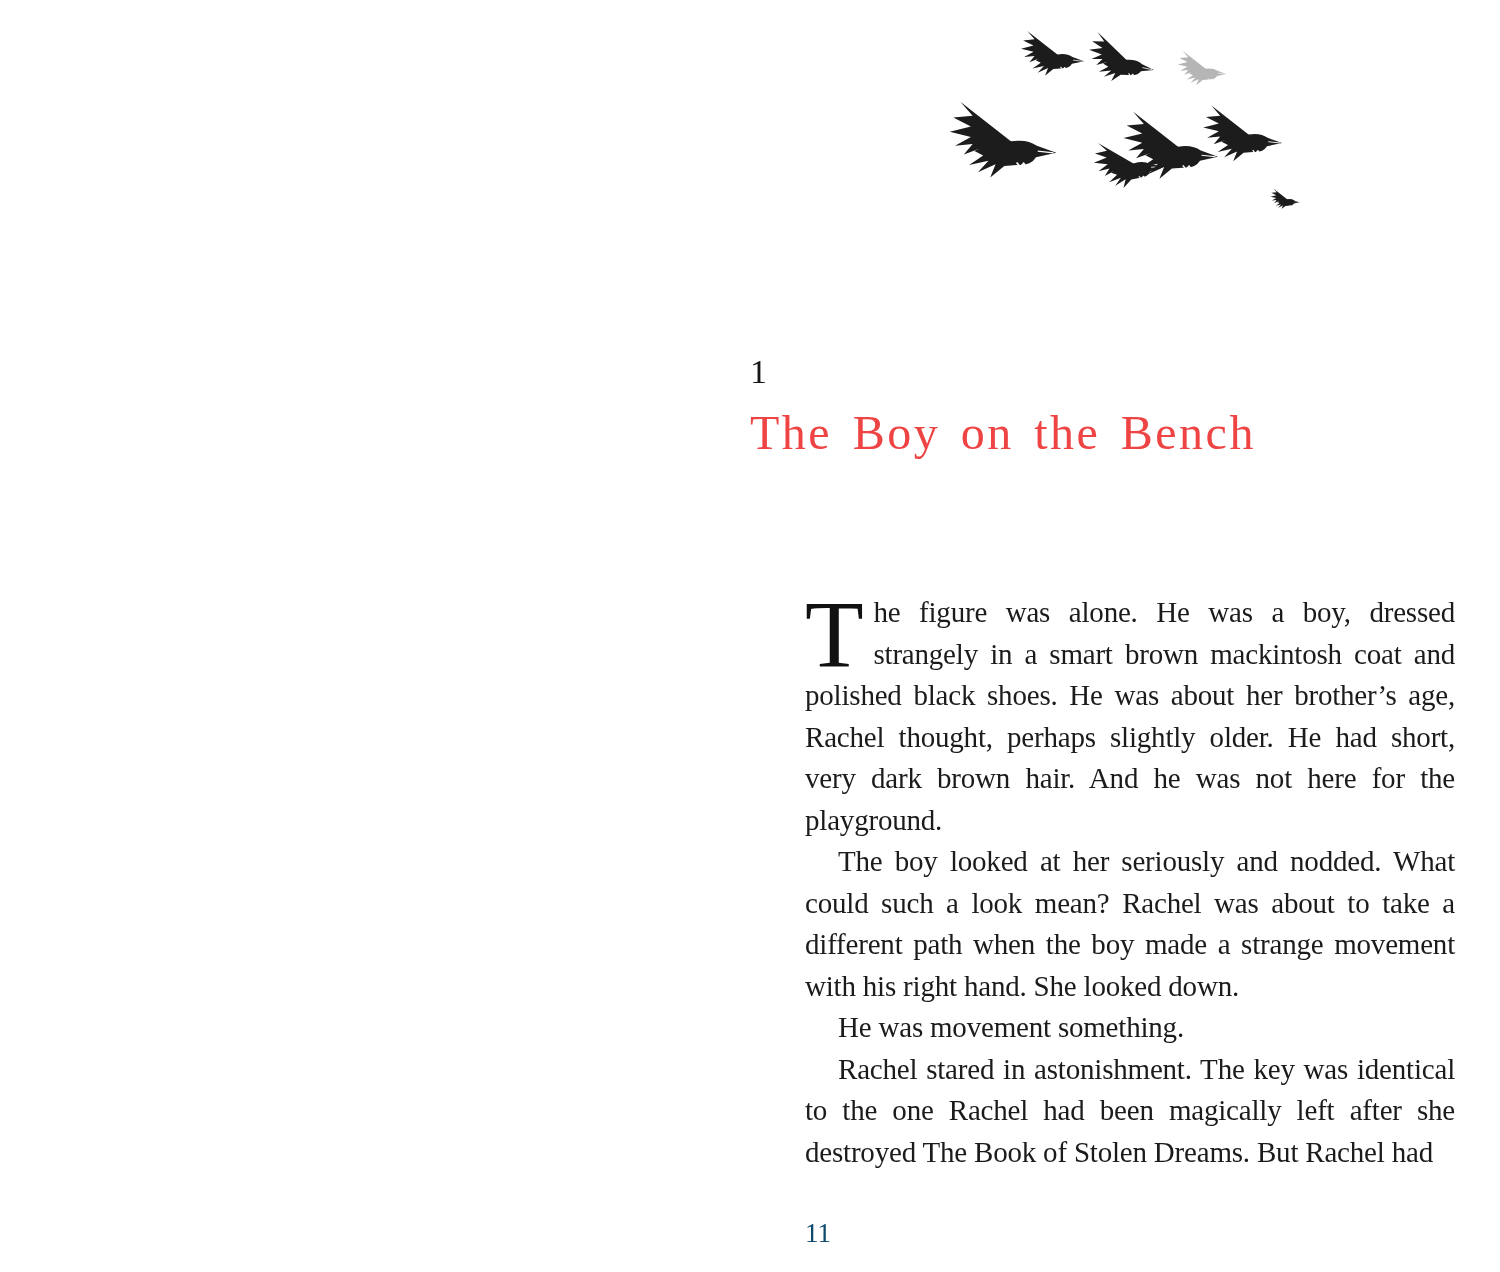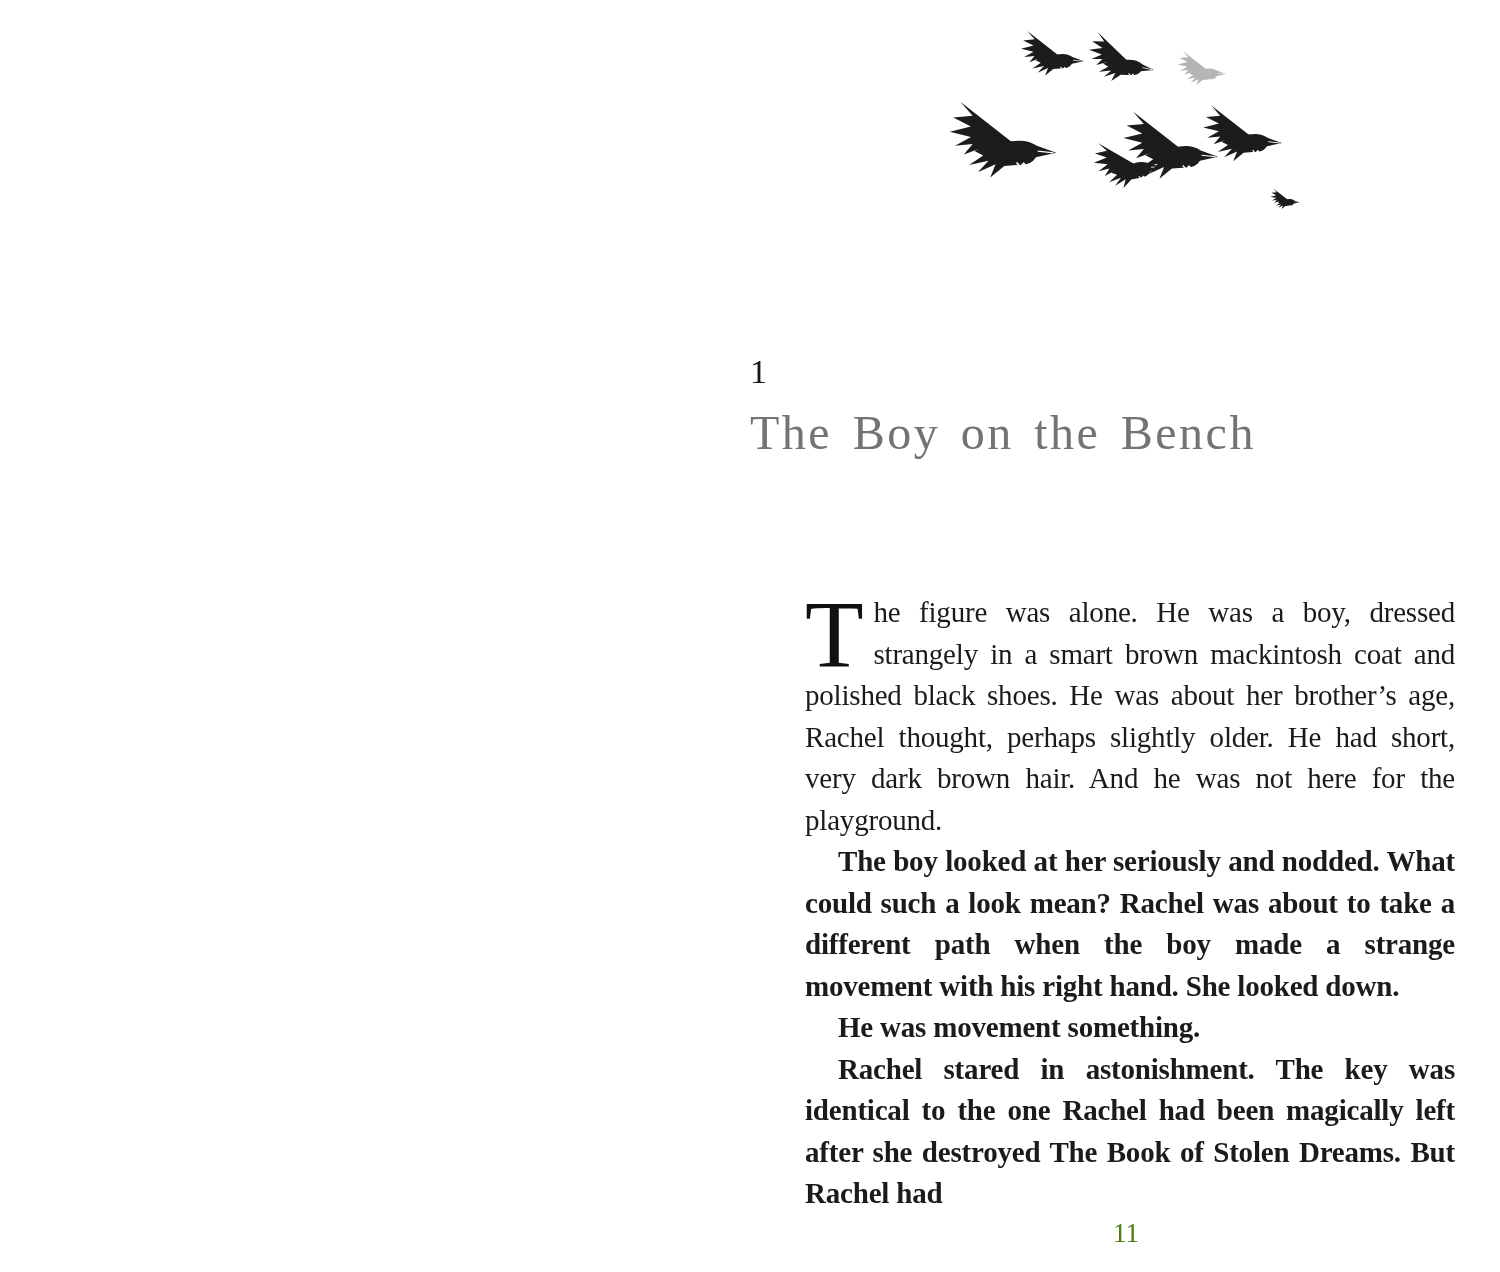--- a/index.html
+++ b/index.html
@@ -23,38 +23,38 @@
   }
   .crow-black{color:#1c1c1c;}
   .crow-gray{color:#b5b5b5;}
   .chapter-number{
     position:absolute;left:0;top:352px;width:100%;
     font-size:34px;line-height:40px;color:#161616;
   }
   .chapter-title{
     position:absolute;left:0;top:404px;width:100%;margin:0;
     font-size:48px;line-height:58px;font-weight:normal;
-    letter-spacing:2.5px;word-spacing:6px;color:#737373;
+    letter-spacing:2.5px;word-spacing:6px;color:#ef4444;
   }
   .body-text{
     position:absolute;left:55px;top:592px;width:650px;
     font-size:29px;line-height:41.5px;text-align:justify;
     letter-spacing:-0.2px;color:#1b1b1b;
   }
   .para{margin:0;}
-  .para.indent{text-indent:33px;font-weight:bold;}
+  .para.indent{text-indent:33px;}
   .dropcap{
     float:left;
     font-size:96px;line-height:76px;
     margin:5px 10px 0 0;
     color:#111111;
   }
   .page-number{
     position:absolute;left:55px;top:1218px;width:642px;
-    text-align:center;font-size:27px;color:#4d7c0f;
+    text-align:left;font-size:27px;color:#0c4a6e;
   }
 </style>
 </head>
 <body>
 
 <div class="spread">
 
   <div class="page-left"></div>
 
   <div class="page-right">

